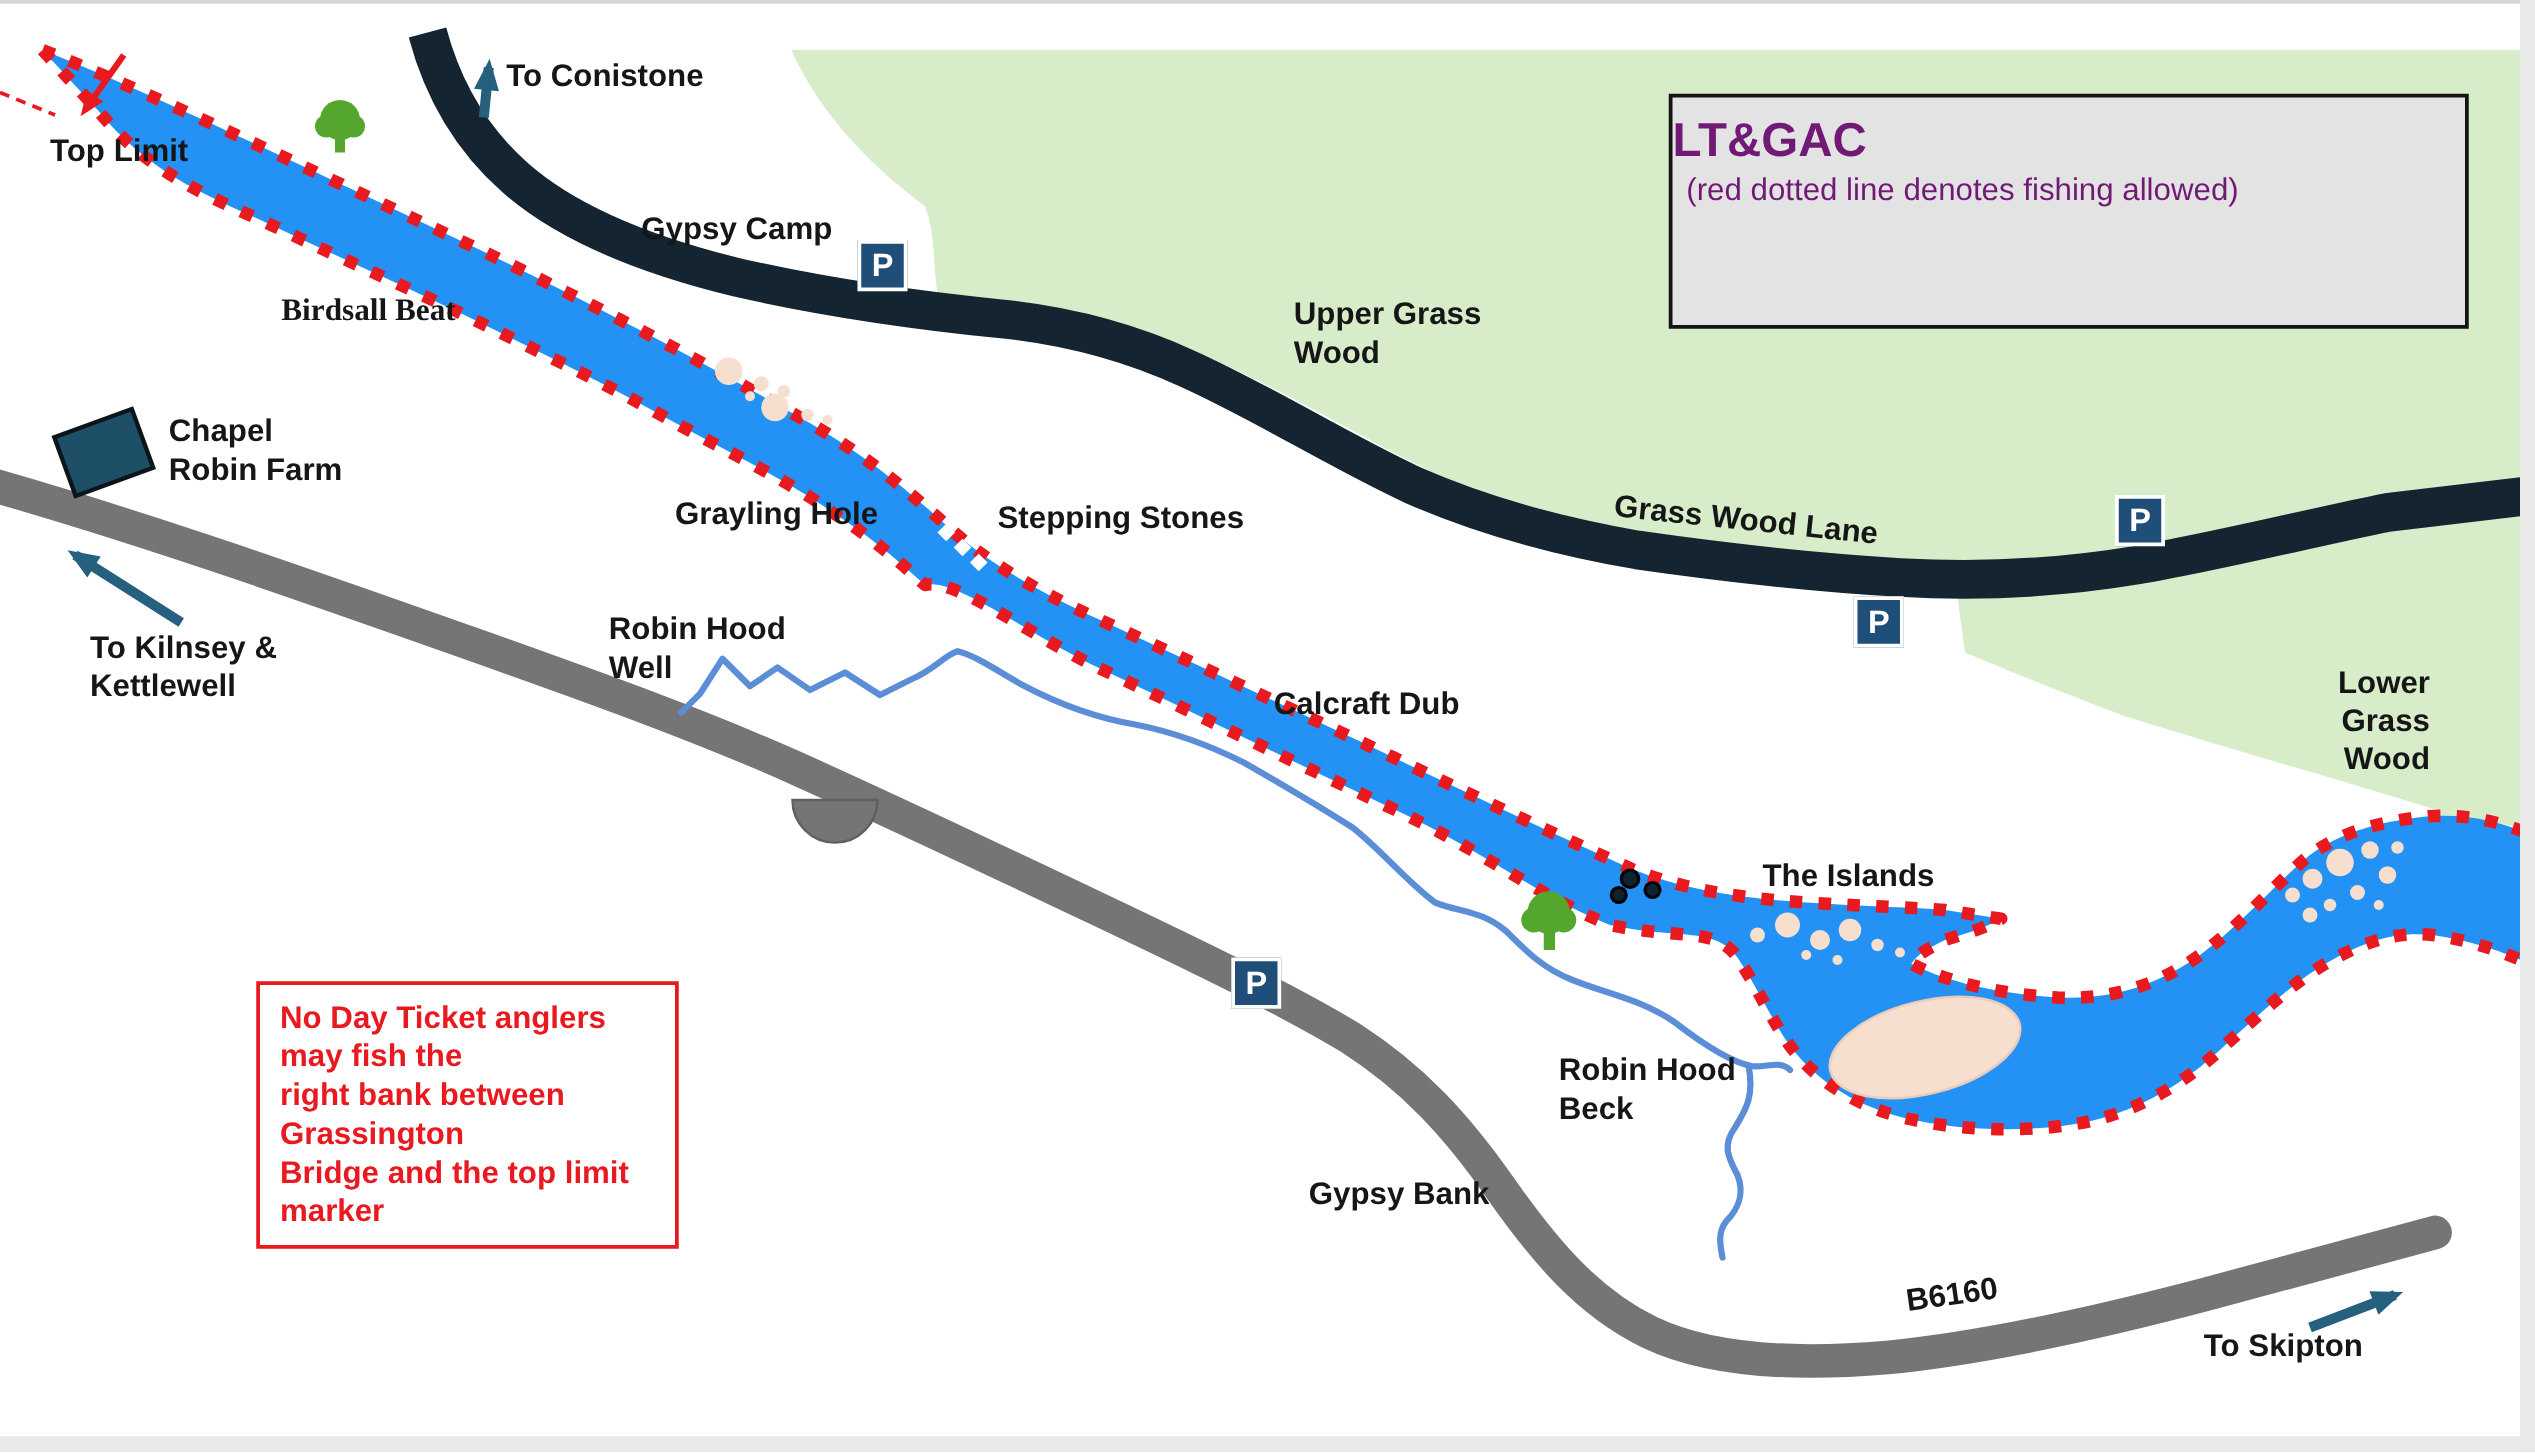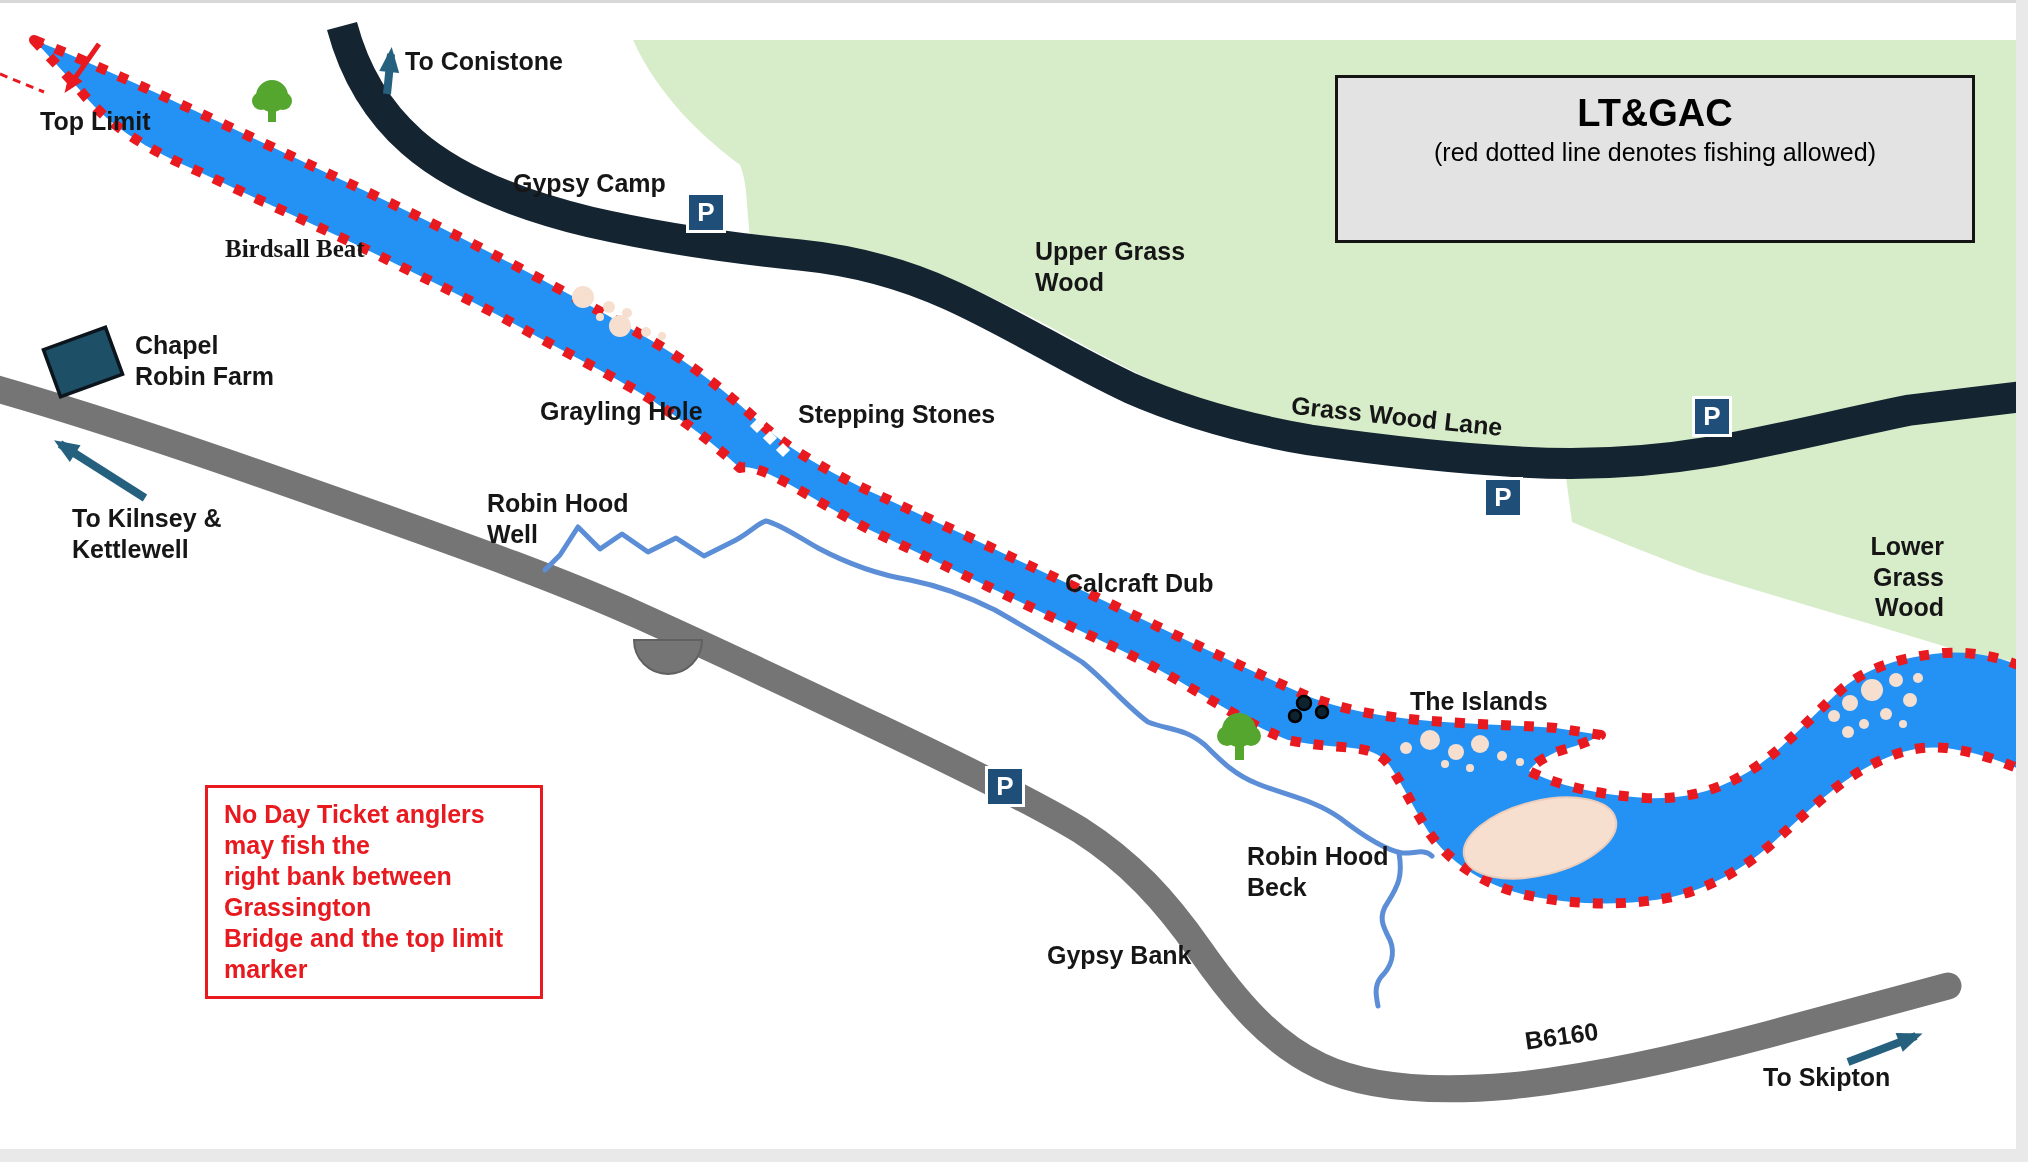--- a/index.html
+++ b/index.html
@@ -23,25 +23,25 @@
   .arrow-red{stroke:var(--dots);stroke-width:5;fill:none;}
   .dash-thin{stroke:var(--dots);stroke-width:3;fill:none;stroke-dasharray:8 6;}
   .edge{fill:#e9e9e9;}
   .edge-top{fill:#d8d8d8;}
 
   .map-label{position:absolute;font-weight:700;font-size:25px;line-height:1.22;color:#161616;
              white-space:pre-line;transform-origin:left top;}
   .pmark{position:absolute;width:40px;height:41px;background:var(--navyP);border:3px solid #fff;
          box-sizing:border-box;color:#fff;font-weight:700;font-size:26px;display:flex;
          align-items:center;justify-content:center;}
-  #title-box{position:absolute;left:1335px;top:75px;width:640px;height:168px;background:#e3e3e3;
-             border:3px solid #141414;box-sizing:border-box;text-align:center;color:#000000;}
+  #title-box{position:absolute;left:1335px;top:75px;width:640px;height:188px;background:#e3e3e3;
+             border:3px solid #141414;box-sizing:border-box;color:#701a75;}
   #title-box .t1{font-weight:700;font-size:38px;margin-top:14px;}
   #title-box .t2{font-weight:700;font-size:31px;margin-top:4px;}
-  #title-box .t3{font-weight:400;font-size:25px;margin-top:3px;}
+  #title-box .t3{font-weight:400;font-size:25px;margin-top:3px;padding-left:11px;}
   #note-box{position:absolute;left:205px;top:785px;width:338px;background:#fff;
             border:3px solid var(--dots);box-sizing:border-box;padding:11px 16px;
             color:var(--dots);font-weight:700;font-size:25px;line-height:31px;white-space:pre-line;}
 </style>
 </head>
 <body>
 
 <div id="map">
   <svg width="2028" height="1162" viewBox="0 0 2028 1162">
     <defs>
@@ -223,21 +223,21 @@
       <div class="map-label" style="left: 513px; top: 168px;">Gypsy Camp</div>
       <div class="map-label" style="left: 225px; top: 234px; font-family: Liberation Serif, serif;">Birdsall Beat</div>
       <div class="map-label" style="left: 135px; top: 330px;">Chapel
 Robin Farm</div>
       <div class="map-label" style="left: 72px; top: 503px;">To Kilnsey &amp;
 Kettlewell</div>
       <div class="map-label" style="left: 540px; top: 396px;">Grayling Hole</div>
       <div class="map-label" style="left: 798px; top: 399px;">Stepping Stones</div>
       <div class="map-label" style="left: 487px; top: 488px;">Robin Hood
 Well</div>
-      <div class="map-label" style="left: 1065px; top: 548px; margin-top: 20px;">Calcraft Dub</div>
+      <div class="map-label" style="left: 1019px; top: 548px;">Calcraft Dub</div>
       <div class="map-label" style="left: 1035px; top: 236px;">Upper Grass
 Wood</div>
       <div class="map-label" style="left: 1293px; top: 390px; transform: rotate(6deg);">Grass Wood Lane</div>
       <div class="map-label" style="left: 1812px; top: 531px; width: 132px; text-align: right;">Lower Grass
 Wood</div>
       <div class="map-label" style="left: 1410px; top: 686px;">The Islands</div>
       <div class="map-label" style="left: 1247px; top: 841px;">Robin Hood
 Beck</div>
       <div class="map-label" style="left: 1047px; top: 940px;">Gypsy Bank</div>
       <div class="map-label" style="left: 1523px; top: 1026px; transform: rotate(-8deg);">B6160</div>

